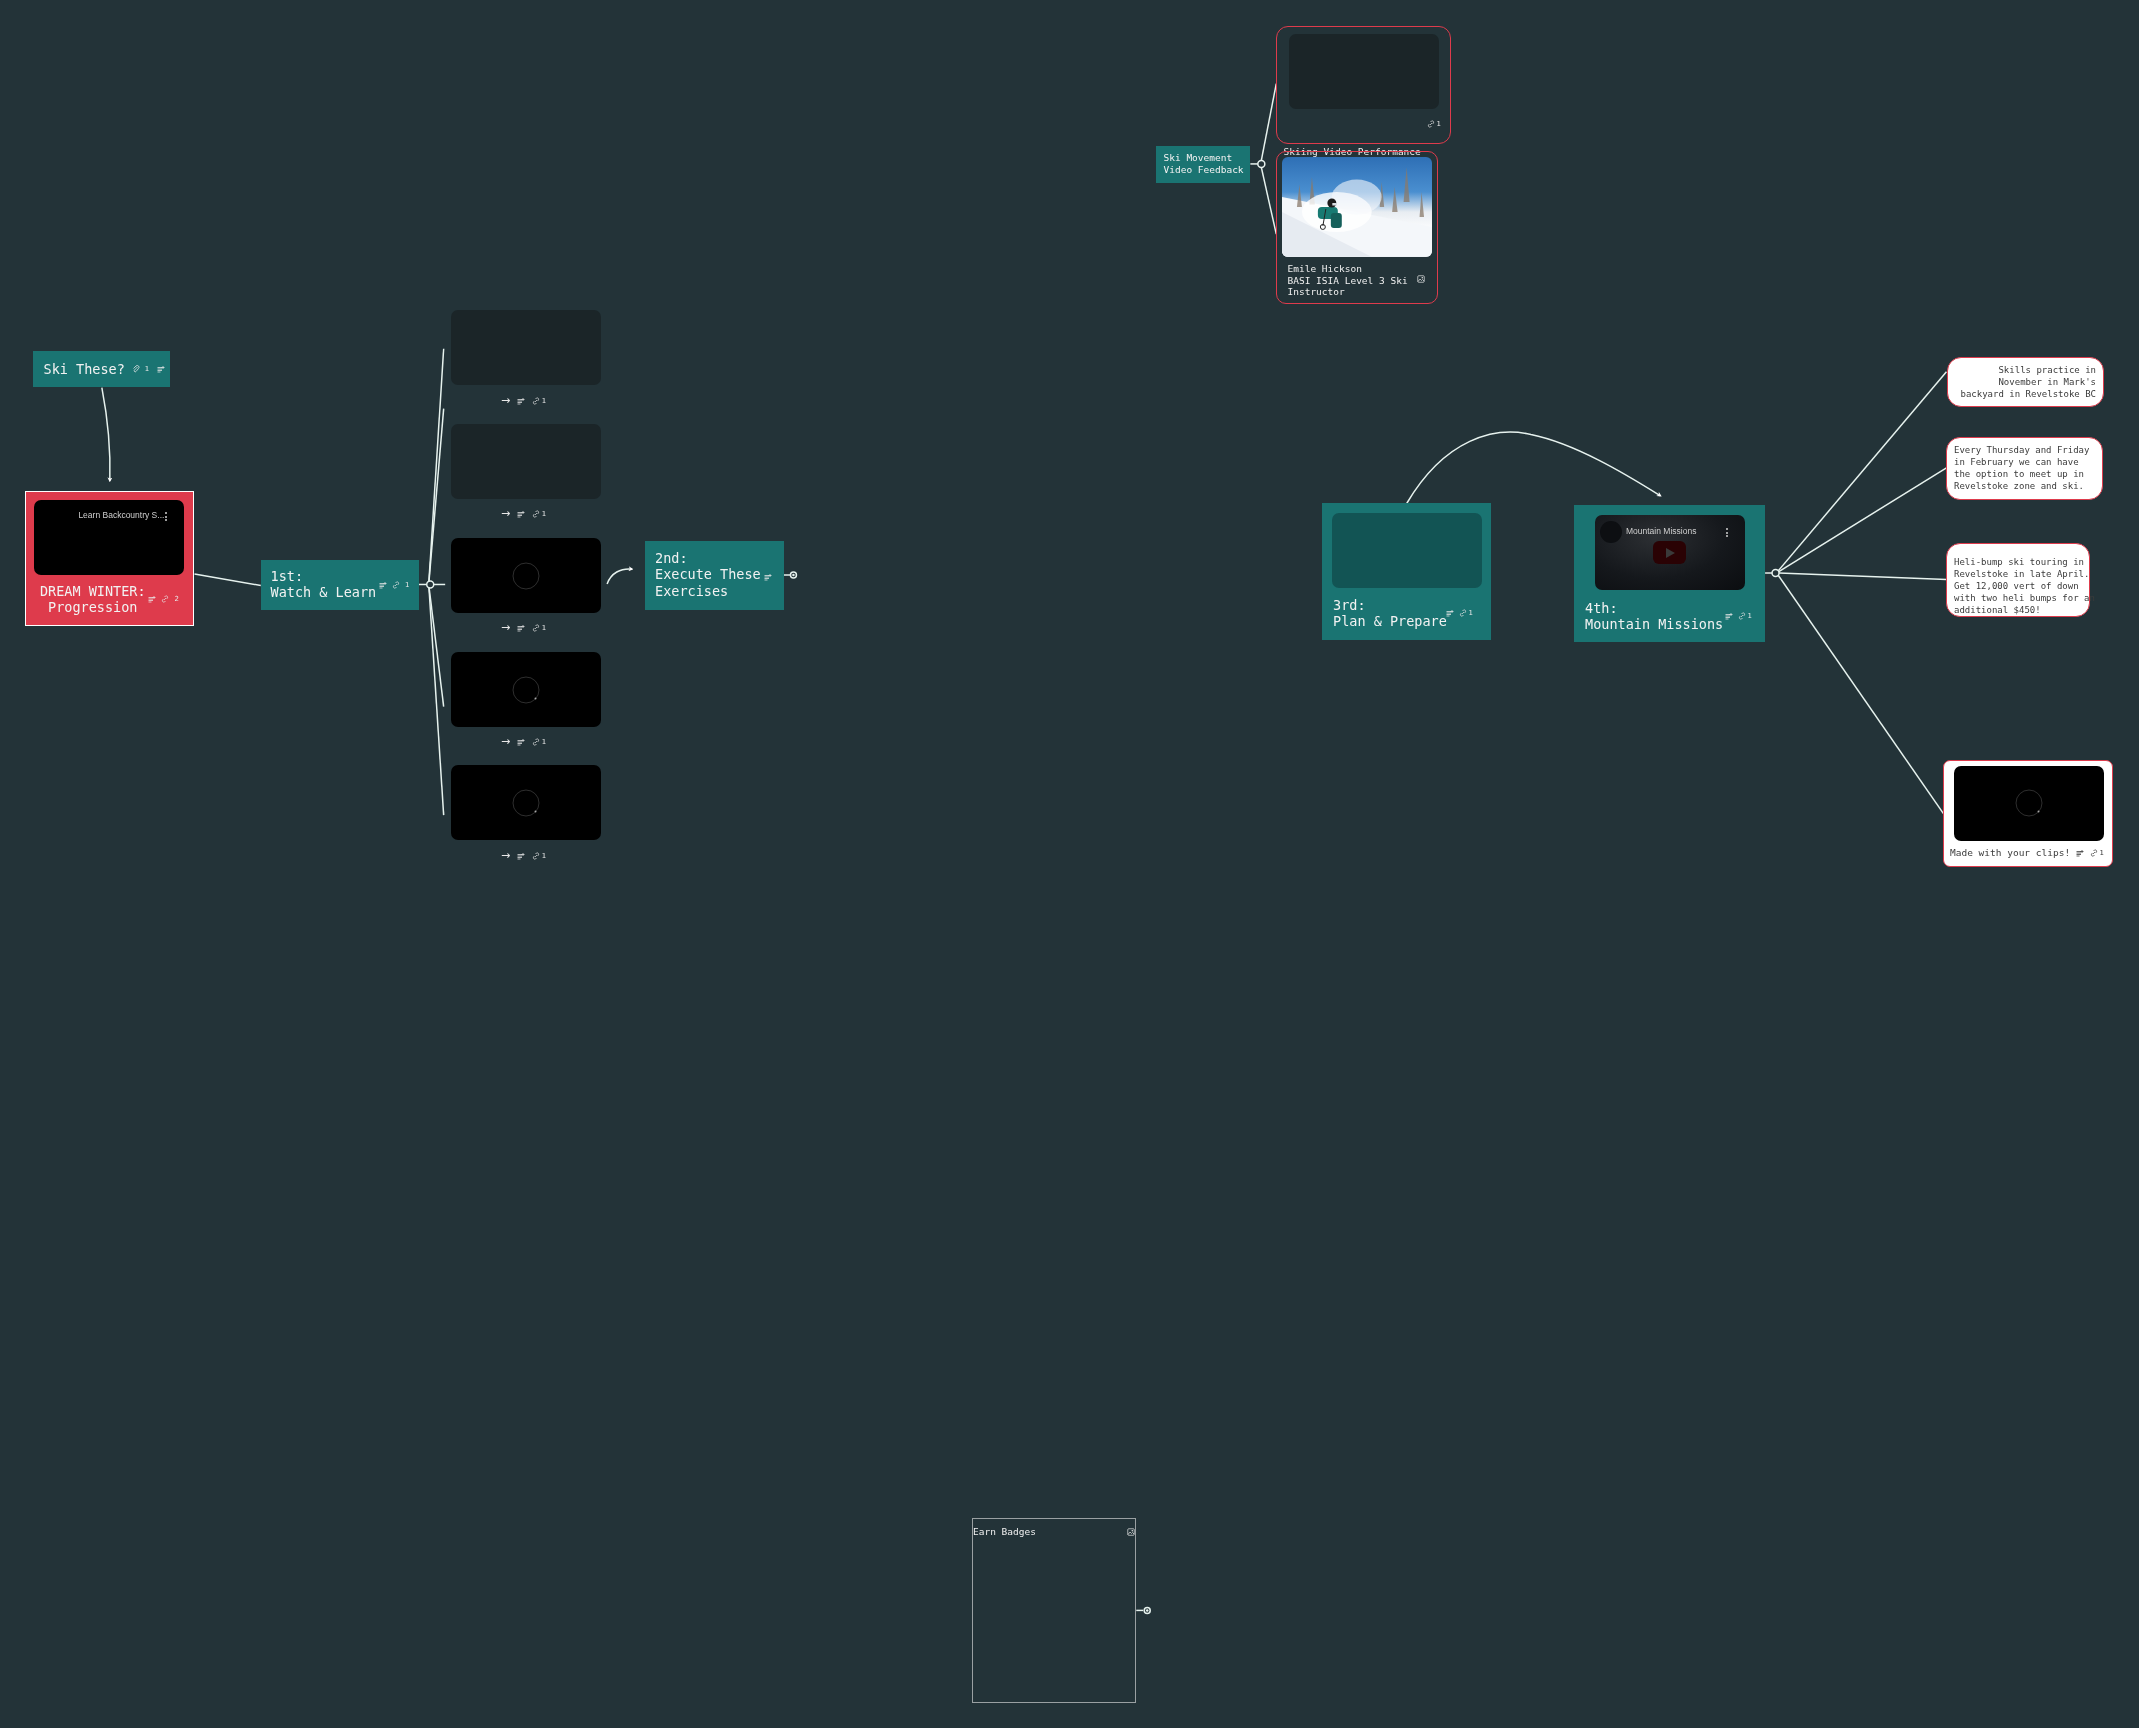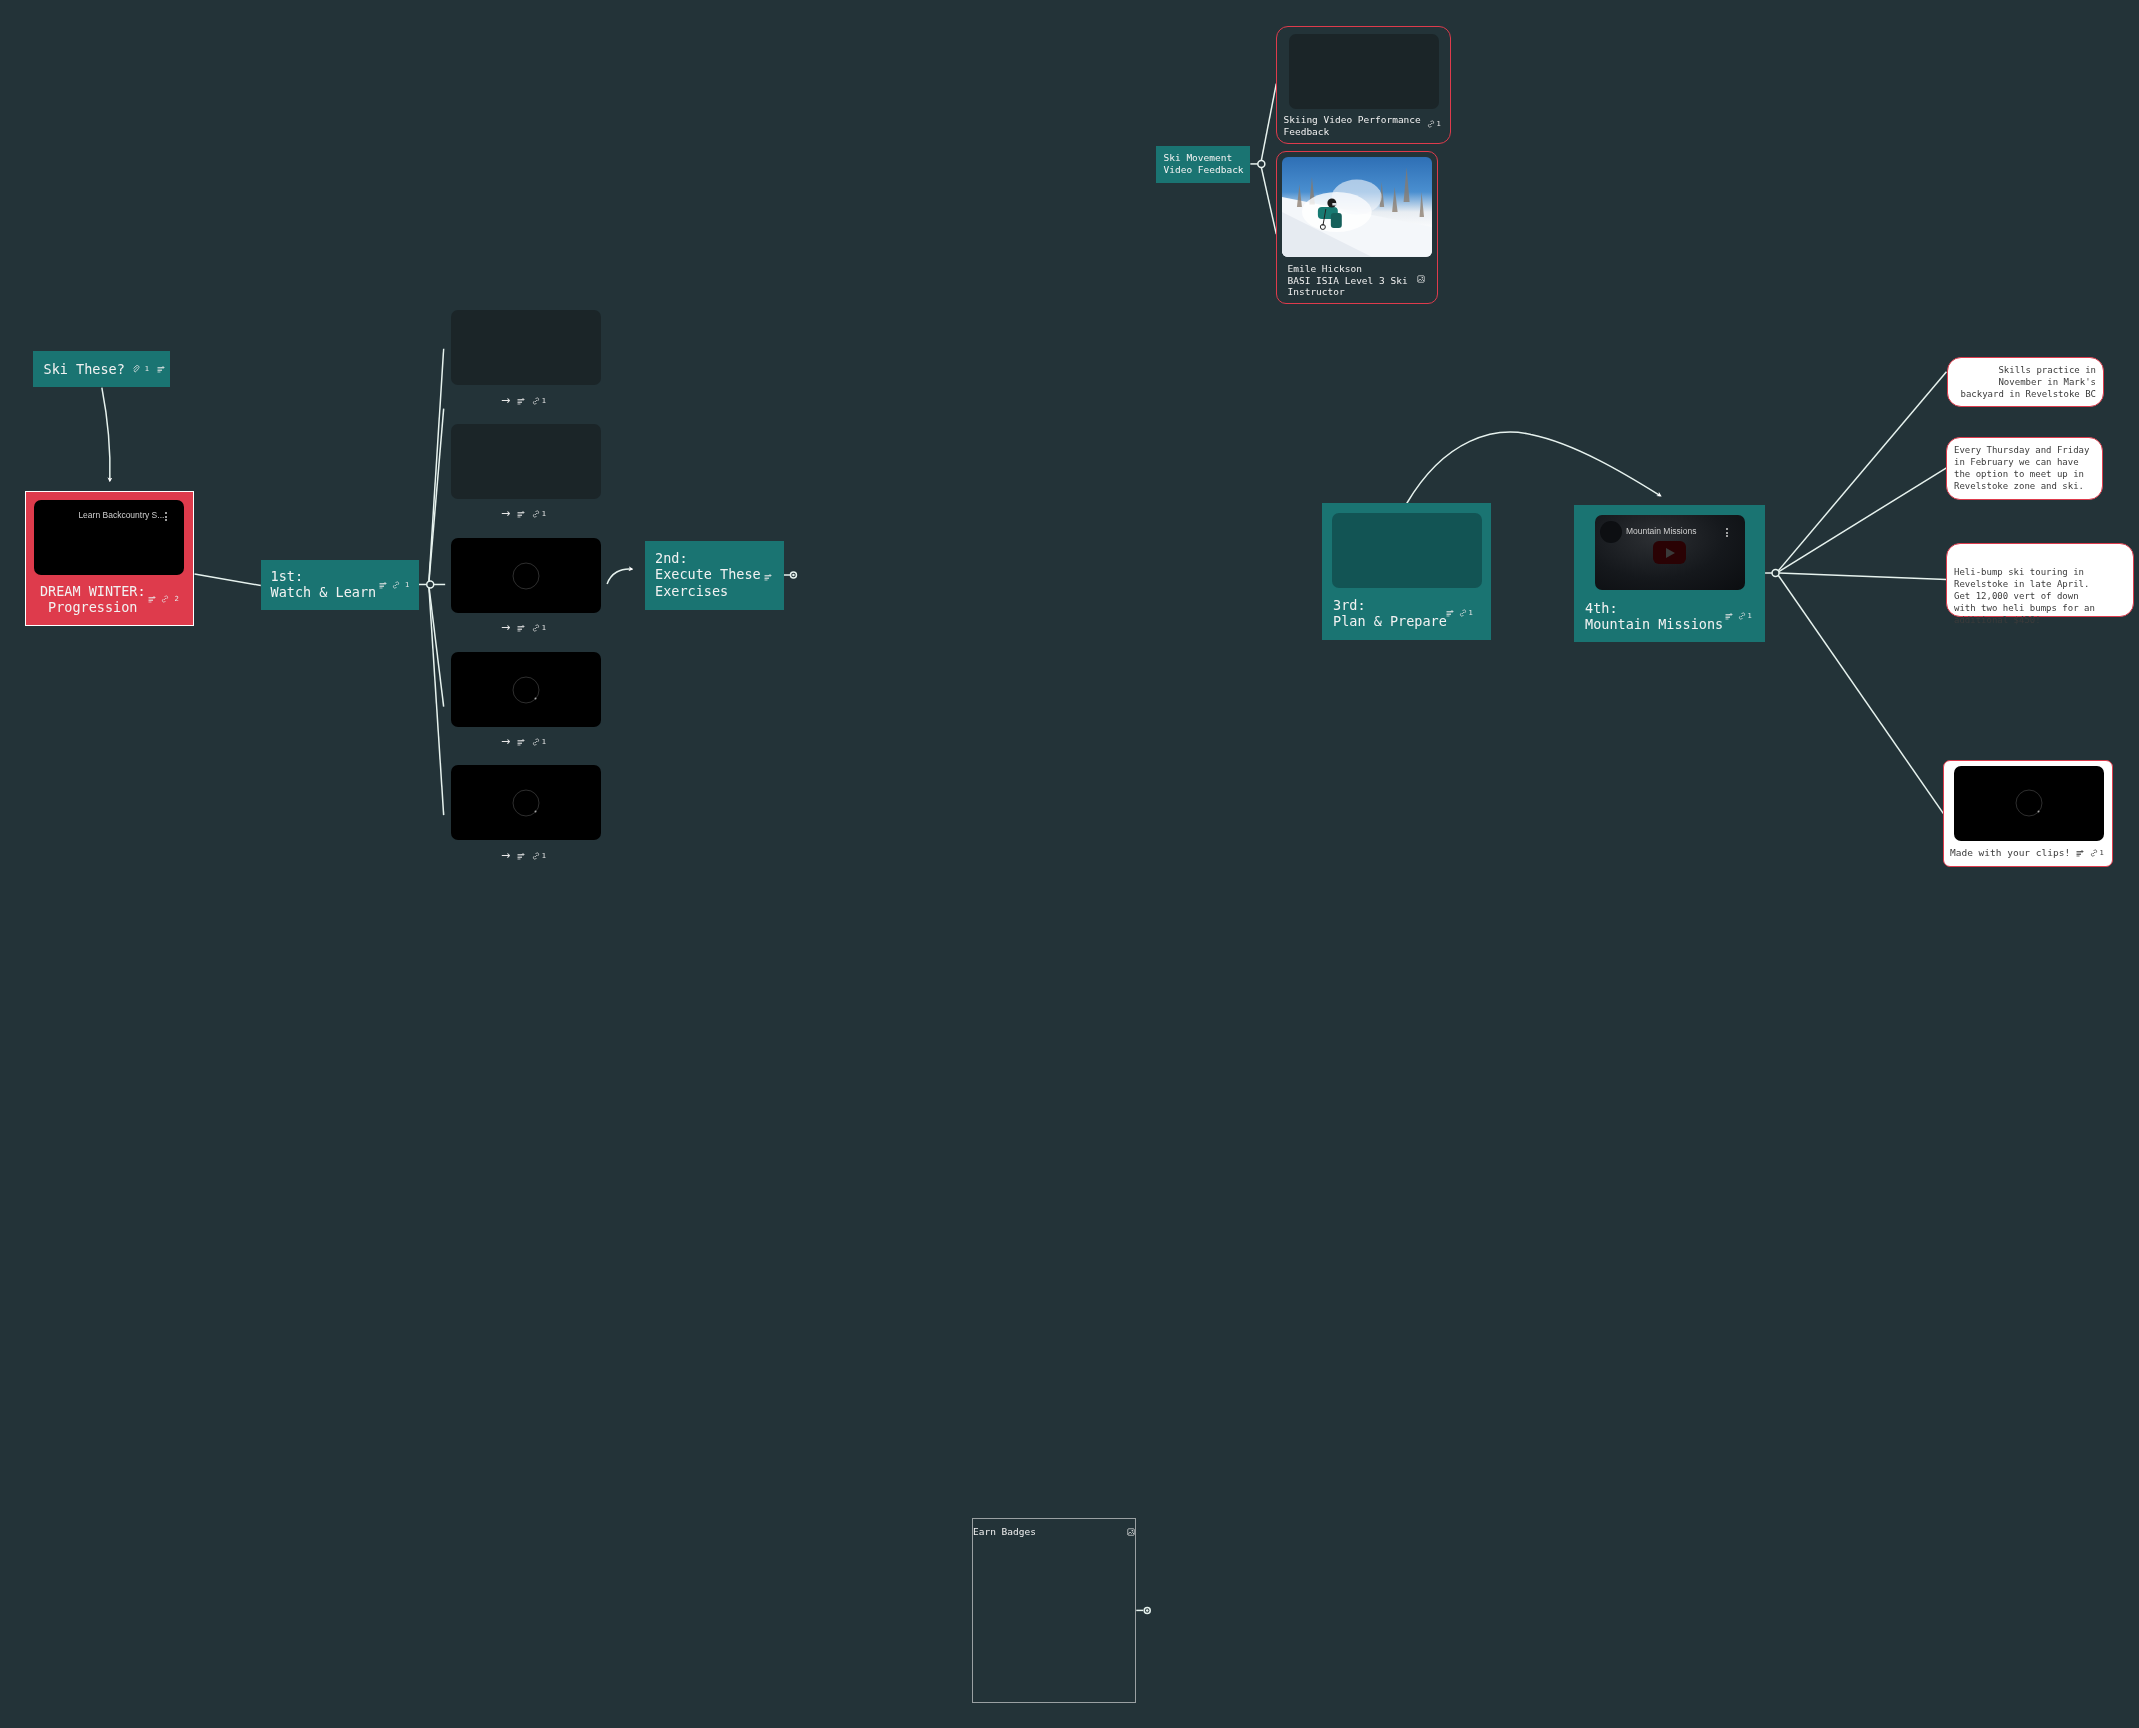--- a/index.html
+++ b/index.html
@@ -256,21 +256,21 @@
 </div>
 
 <div class="abs teal" style="left:1156px; top:146px; width:94px; height:37px; padding:5.5px 0 0 7.5px;">
   <div style="font-size:9.5px; line-height:12px; color:#f2f2f2;">Ski Movement</div>
   <div style="font-size:9.5px; line-height:12px; color:#f2f2f2;">Video Feedback</div>
 </div>
 
 <div class="abs" style="left:1276px; top:26px; width:175px; height:118px; border:1.5px solid #de3b4c; border-radius:12px;">
   <div class="abs video-empty" style="left:11.5px; top:6.5px; width:150px; height:75px;"></div>
   <div class="abs" style="left:6.5px; top:87px;">
-    <div style="font-size:9.5px; line-height:11.5px; color:#f0f0f0;">Skiing Video Performance</div>
+    <div style="font-size:9.5px; line-height:11.5px; color:#f0f0f0;margin-top:32px;">Skiing Video Performance</div>
     <div style="font-size:9.5px; line-height:11.5px; color:#f0f0f0;">Feedback</div>
   </div>
   <span class="abs icons" style="left:150px; top:93px; gap:1.5px;">
     <span class="ico">
         <svg viewBox="0 0 16 16">
           <path d="M6 10 L10 6 M7 4 l2-2 a3 3 0 0 1 4 4 l-2 2 M9 12 l-2 2 a3 3 0 0 1-4-4 l2-2" stroke="#e8e8e8" stroke-width="1.4" fill="none"></path>
         </svg>
       </span>
     <span>1</span>
   </span>
@@ -372,21 +372,21 @@
   </span>
 </div>
 
 <div class="abs note" style="left:1947px; top:357px; width:157px; height:50px; padding-top:6px;text-align:right;">Skills practice in
 November in Mark's
 backyard in Revelstoke BC</div>
 <div class="abs note" style="left:1946px; top:437px; width:157px; height:63px; padding-top:6px;">Every Thursday and Friday
 in February we can have
 the option to meet up in
 Revelstoke zone and ski.</div>
-<div class="abs note" style="left:1946px; top:543px; width:188px; height:74px; padding-top:22px;">Heli-bump ski touring in
+<div class="abs note" style="left:1946px; top:543px; width:144px; height:74px; padding-top:12px;">Heli-bump ski touring in
 Revelstoke in late April.
 Get 12,000 vert of down
 with two heli bumps for an
 additional $450!</div>
 
 <div class="abs" style="left:1943px; top:760px; width:170px; height:107px; background:#ffffff; border:1.5px solid #de3b4c; border-radius:7px;">
   <div class="abs video-black" style="left:9.5px; top:4.5px; width:150px; height:75px;">
     <span class="spinner dot"></span>
   </div>
   <div class="abs" style="left:6px; top:86px; display:flex; align-items:center; gap:6px;">

